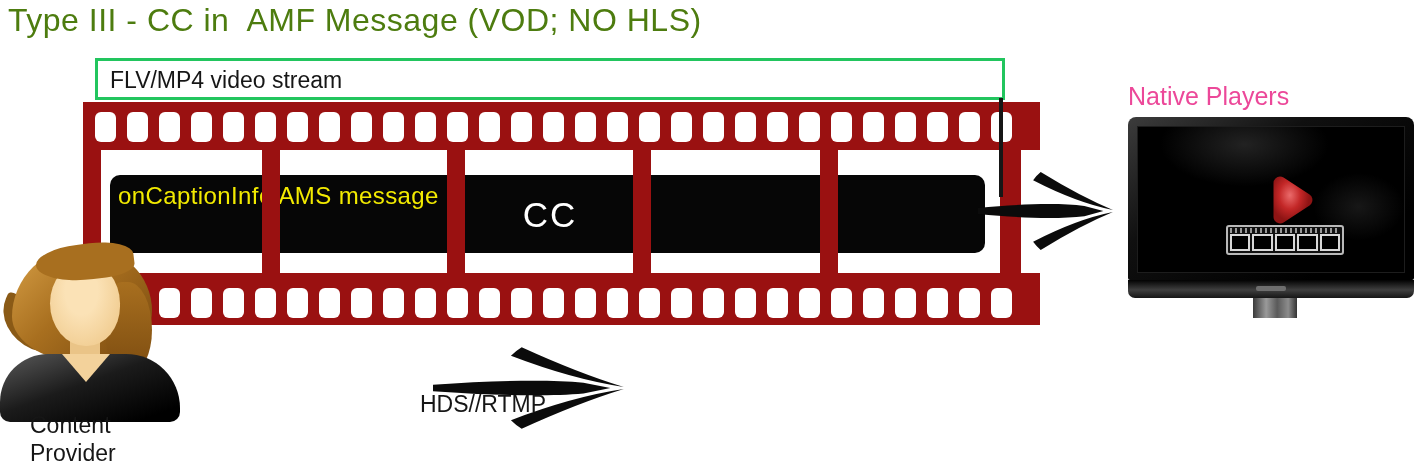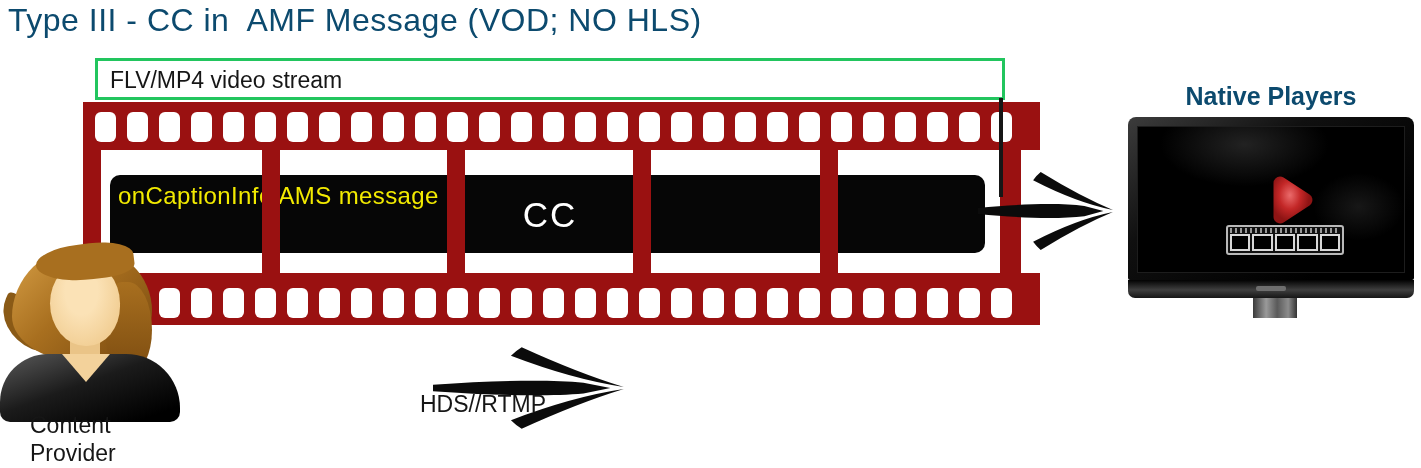--- a/index.html
+++ b/index.html
@@ -3,21 +3,21 @@
 <meta charset="utf-8">
 <style>
   html,body { margin:0; padding:0; background:#fff; }
   .stage {
     position:relative; width:1421px; height:468px; background:#fff; overflow:hidden;
     font-family:"Liberation Sans", sans-serif; color:#111;
   }
   
   .title {
     position:absolute; left:8px; top:2px; font-size:32px; letter-spacing:.5px;
-    color:#0c4a6e; white-space:pre;
+    color:#4d7c0f; white-space:pre;
   }
   
   .flv-box {
     position:absolute; left:95px; top:58px; width:910px; height:42px;
     border:3px solid #22c55e; box-sizing:border-box; background:transparent;
   }
   .flv-box span { position:absolute; left:12px; top:6px; font-size:23px; color:#161616; }
   .drop-line { position:absolute; left:999px; top:98px; width:4px; height:99px; background:#161616; z-index:6; }
 
   
@@ -73,22 +73,22 @@
   .shoulders { left:0; top:110px; width:180px; height:68px;
            background:linear-gradient(160deg,#5a5a5a 0%,#1b1b1b 45%,#000 88%);
            border-radius:48px 54px 10px 10px; }
   .chest { left:62px; top:110px; width:0; height:0;
            border-left:24px solid transparent; border-right:24px solid transparent;
            border-top:28px solid #f3d29b; }
   .person-label { position:absolute; left:30px; font-size:23px; color:#161616; width:160px; }
   .pl1 { top:168px; } .pl2 { top:196px; }
 
   
-  .np-label { position:absolute; left:1128px; top:82px; width:286px; text-align:center;
-              font-size:25px; color:#0c4a6e;font-weight:bold; }
+  .np-label { position:absolute; left:1128px; top:82px; width:286px; text-align:left;
+              font-size:25px; color:#ec4899; }
   .tv { position:absolute; left:1128px; top:117px; width:286px; height:201px; z-index:2; }
   .tv-body { position:absolute; left:0; top:0; width:286px; height:163px;
              background:linear-gradient(145deg,#3c3c3c 0%,#101010 35%,#000 80%);
              border-radius:8px 8px 2px 2px; }
   .tv-screen { position:absolute; left:9px; top:9px; right:9px; bottom:7px;
              background:radial-gradient(120px 60px at 40% 12%, #222 0%, rgba(0,0,0,0) 70%),
                         radial-gradient(60px 45px at 83% 55%, #171717 0%, rgba(0,0,0,0) 75%),
                         #000;
              border:1px solid #1d1d1d; }
   .play-svg { position:absolute; left:126px; top:46px; width:54px; height:54px; }

